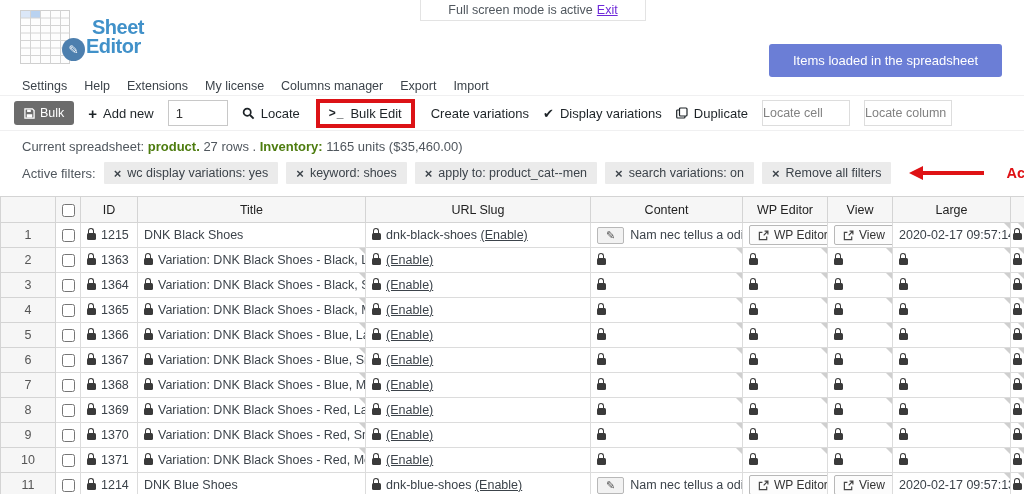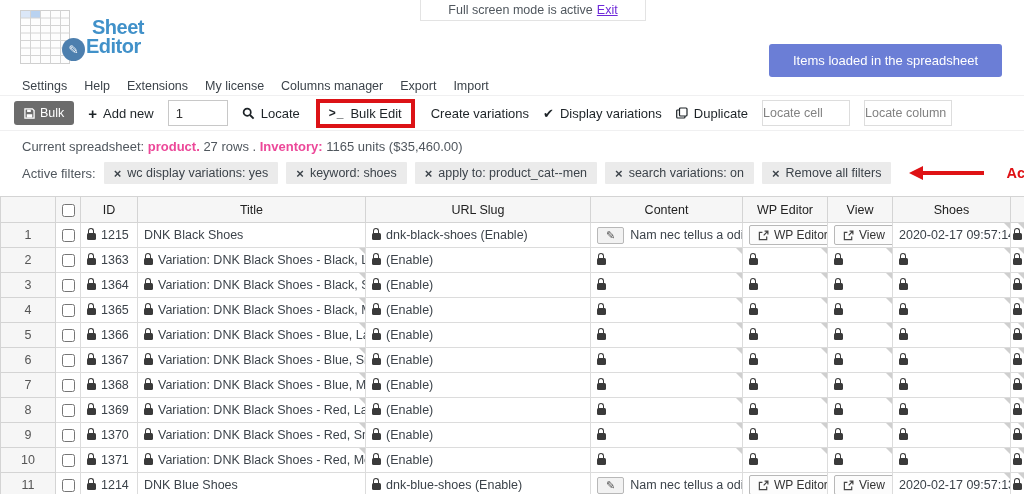--- a/index.html
+++ b/index.html
@@ -42,21 +42,21 @@
   .term-glyph { font-weight:bold; font-size:12px; letter-spacing:1px; }
   .add-count { width:60px; height:26px; border:1px solid #c8c8c8; padding:2px 7px; font-size:13px; color:#333;
     font-family:"Liberation Sans", sans-serif; }
   .bulk-wrap { border:4px solid #dc1216; padding:3px 9px; display:inline-flex; align-items:center; gap:6px; margin:0 2px; cursor:pointer; }
   .locate { width:88px; height:26px; border:1px solid #ddd; padding:2px 0; font-size:12.5px; color:#555;
     font-family:"Liberation Sans", sans-serif; }
   .locate::placeholder { color:#828282; }
 
   
   .status { position:absolute; top:139px; left:22px; font-size:13px; color:#50575e; }
-  .status b { color:#ec4899; }
+  .status b { color:#4d7c0f; }
 
   
   .filters { position:absolute; top:162px; left:22px; display:flex; align-items:center; gap:8px;
     font-size:13px; color:#50575e; white-space:nowrap; }
   .chip { background:#ebebeb; padding:4px 10px; font-size:12.5px; color:#3c434a;
     display:inline-flex; gap:6px; align-items:center; cursor:pointer; border-radius:1px; }
   .chip-x { font-weight:bold; font-size:13px; line-height:1; }
   .arrow { display:flex; align-items:center; margin-left:10px; }
   .arrow-head { width:0; height:0; border-top:7px solid transparent; border-bottom:7px solid transparent;
     border-right:14px solid #df1215; }
@@ -74,21 +74,21 @@
   td.cbc, th.cbc { text-align:center; padding:0; }
   .sheet input[type=checkbox] { width:13px; height:13px; margin:0; vertical-align:middle; cursor:pointer; }
   .corner::after { content:""; position:absolute; top:0; right:0;
     border-top:6px solid #cfcfcf; border-left:6px solid transparent; }
 
   .lock { display:inline-block; width:9px; height:7px; background:#3a3a3a; border-radius:1.5px;
     position:relative; margin-right:5px; vertical-align:-1px; }
   .lock::before { content:""; position:absolute; top:-5px; left:1px; width:4px; height:5px;
     border:1.6px solid #3a3a3a; border-bottom:none; border-radius:4px 4px 0 0; }
 
-  .enable-link { color:#3c434a; cursor:pointer; }
+  .enable-link { color:#3c434a; text-decoration:underline; cursor:pointer; }
   .cell-btn { display:inline-flex; align-items:center; gap:5px; border:1px solid #b8b8b8; background:#fcfcfc;
     border-radius:2px; padding:2px 8px; font-size:12px; color:#333; cursor:pointer;
     font-family:"Liberation Sans", sans-serif; }
   .edit-btn { display:inline-block; border:1px solid #b8b8b8; background:#f2f2f2; border-radius:2px;
     padding:1px 8px; font-size:11px; color:#555; margin-right:6px; cursor:pointer; }
   .ctext { font-size:12.5px; }
 </style>
 </head>
 <body>
 
@@ -228,21 +228,21 @@
     <thead>
         <tr id="sheet-head">
           <th></th>
           <th class="cbc"><input type="checkbox" style=""></th>
           <th>ID</th>
           <th>Title</th>
           <th>URL Slug</th>
           <th>Content</th>
           <th>WP Editor</th>
           <th>View</th>
-          <th>Shoes</th>
+          <th>Large</th>
           <th></th>
         </tr>
       </thead>
     <tbody id="sheet-body">
         <tr>
           <td class="rn">1</td>
           <td class="cbc"><input type="checkbox" style=""></td>
           <td><span class="lock"></span><span>1215</span></td>
           <td><span>DNK Black Shoes</span></td>
           <td><span class="lock"></span><span>dnk-black-shoes </span><a class="enable-link">(Enable)</a></td>

